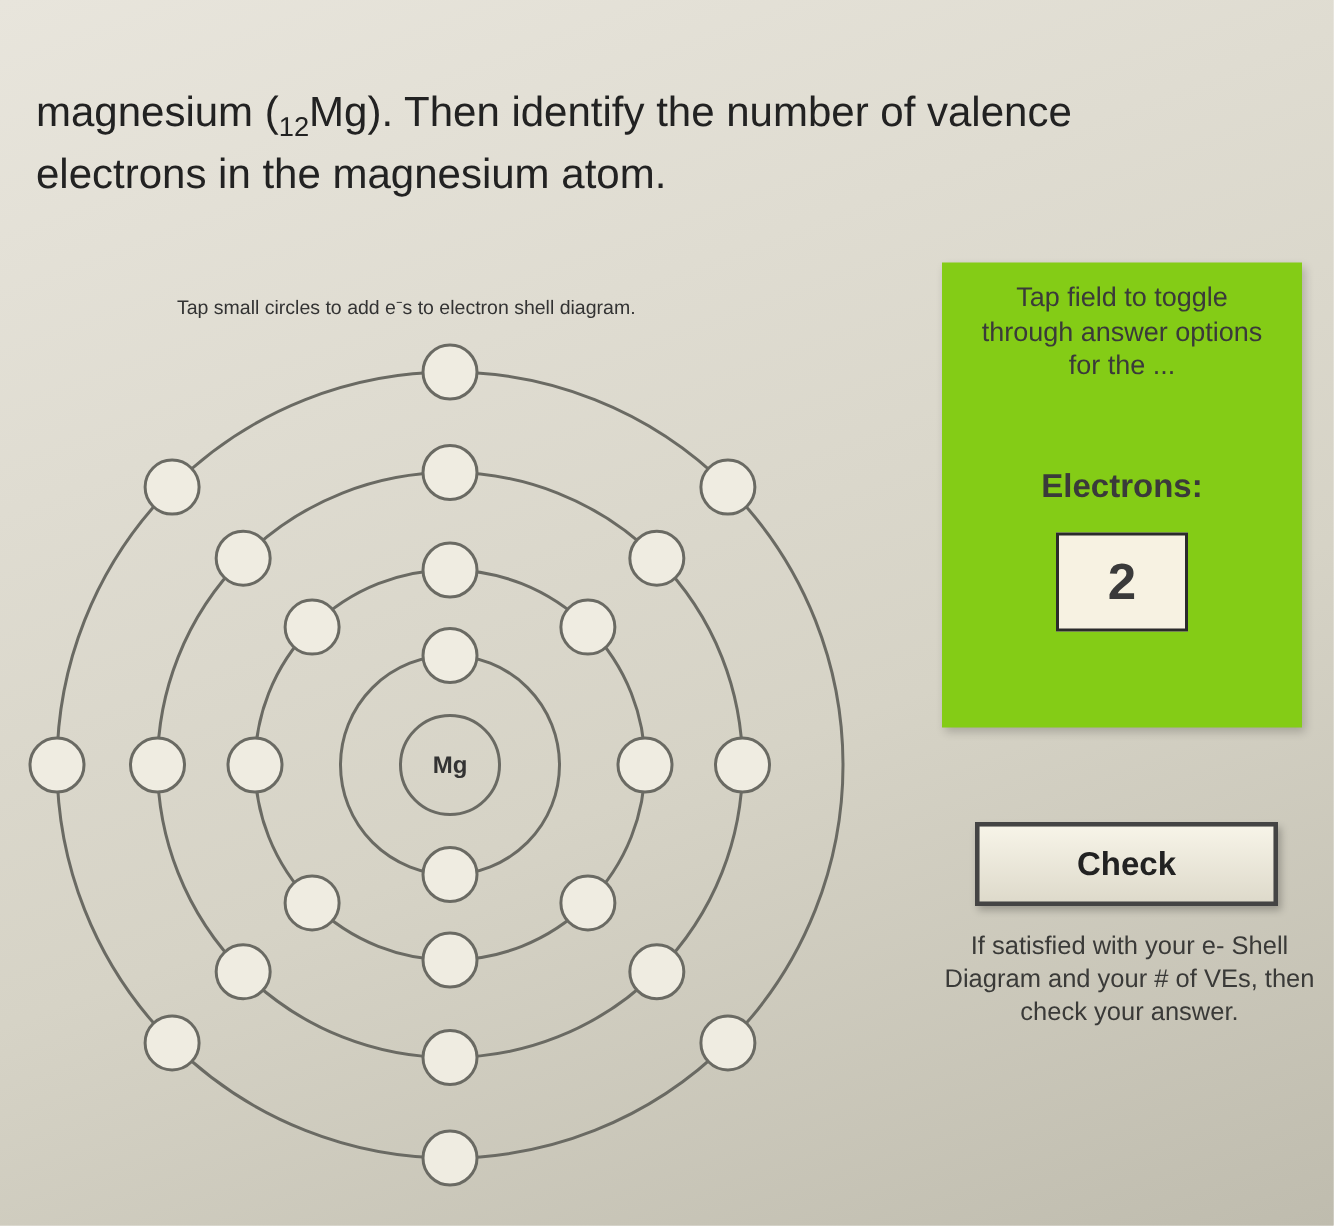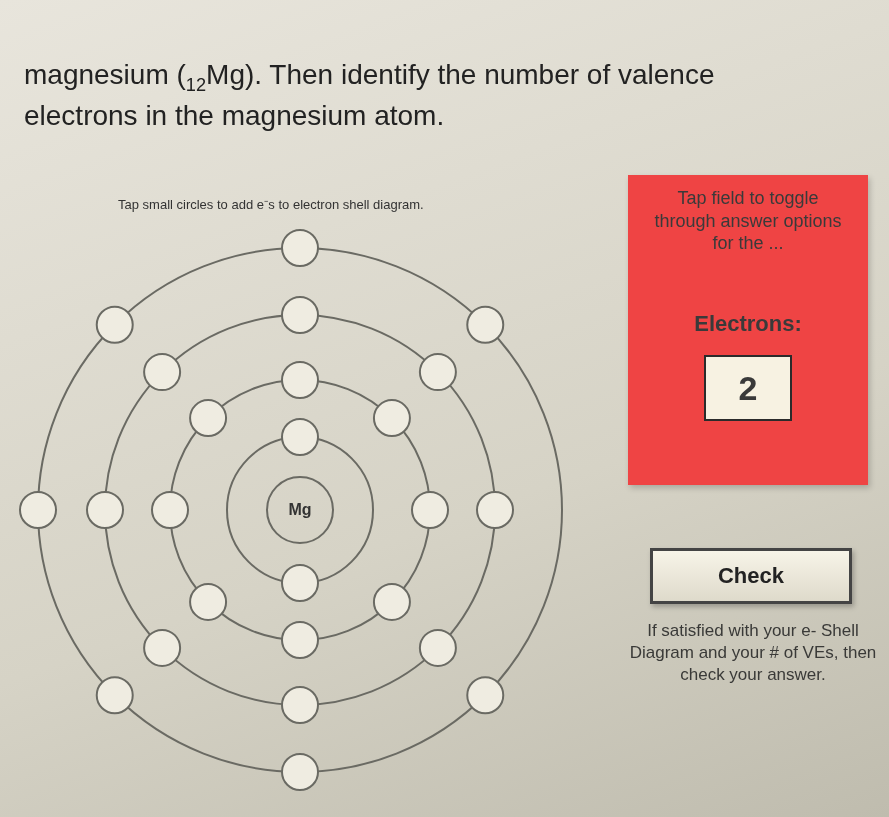--- a/index.html
+++ b/index.html
@@ -76,21 +76,21 @@
     text-anchor: middle;
     dominant-baseline: middle;
     font-family: Arial, sans-serif;
   }
   .panel {
     position: absolute;
     left: 628px;
     top: 175px;
     width: 240px;
     height: 310px;
-    background: #ef4444;
+    background: #84cc16;
     box-shadow: 2px 3px 6px rgba(0,0,0,0.2);
     color: #3a3a3a;
     text-align: center;
     padding-top: 12px;
     box-sizing: border-box;
   }
   .panel-instr {
     font-size: 18px;
     line-height: 1.25;
     padding: 0 18px 8px 18px;

